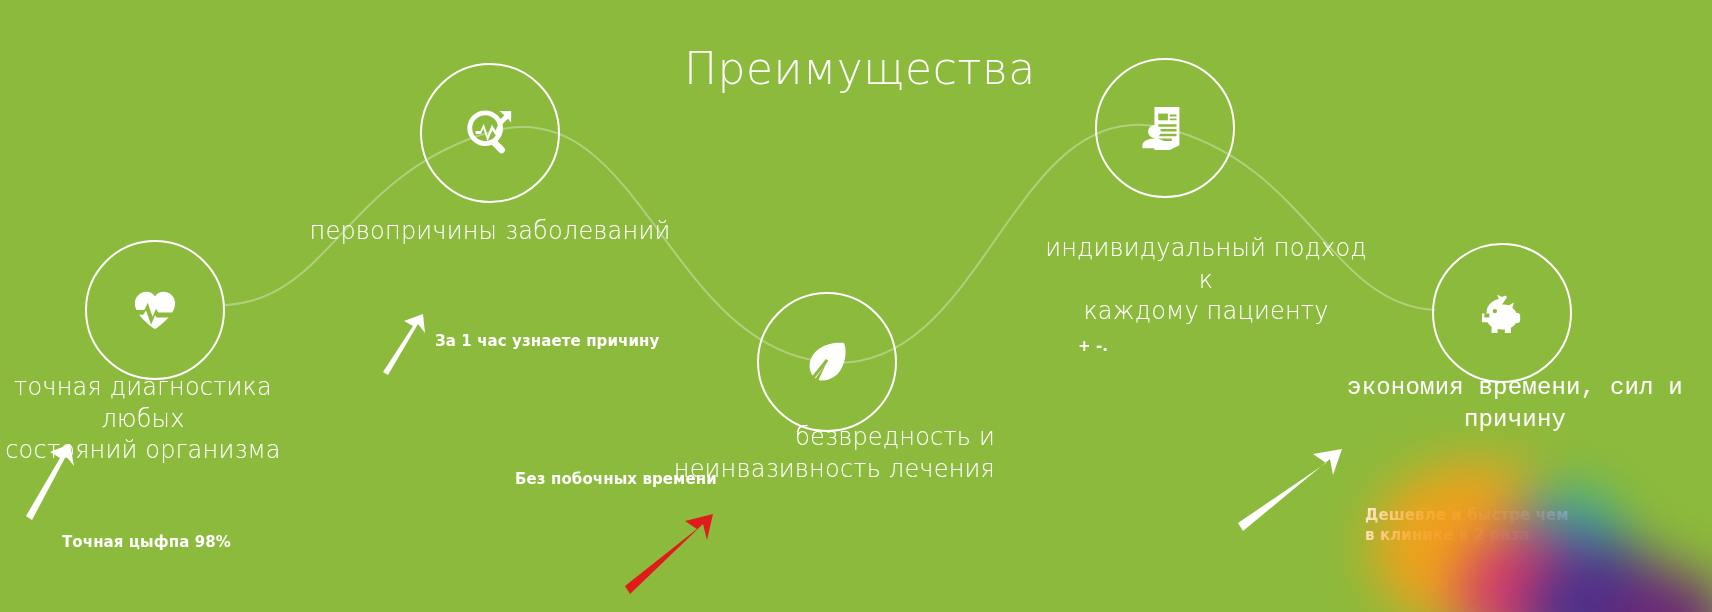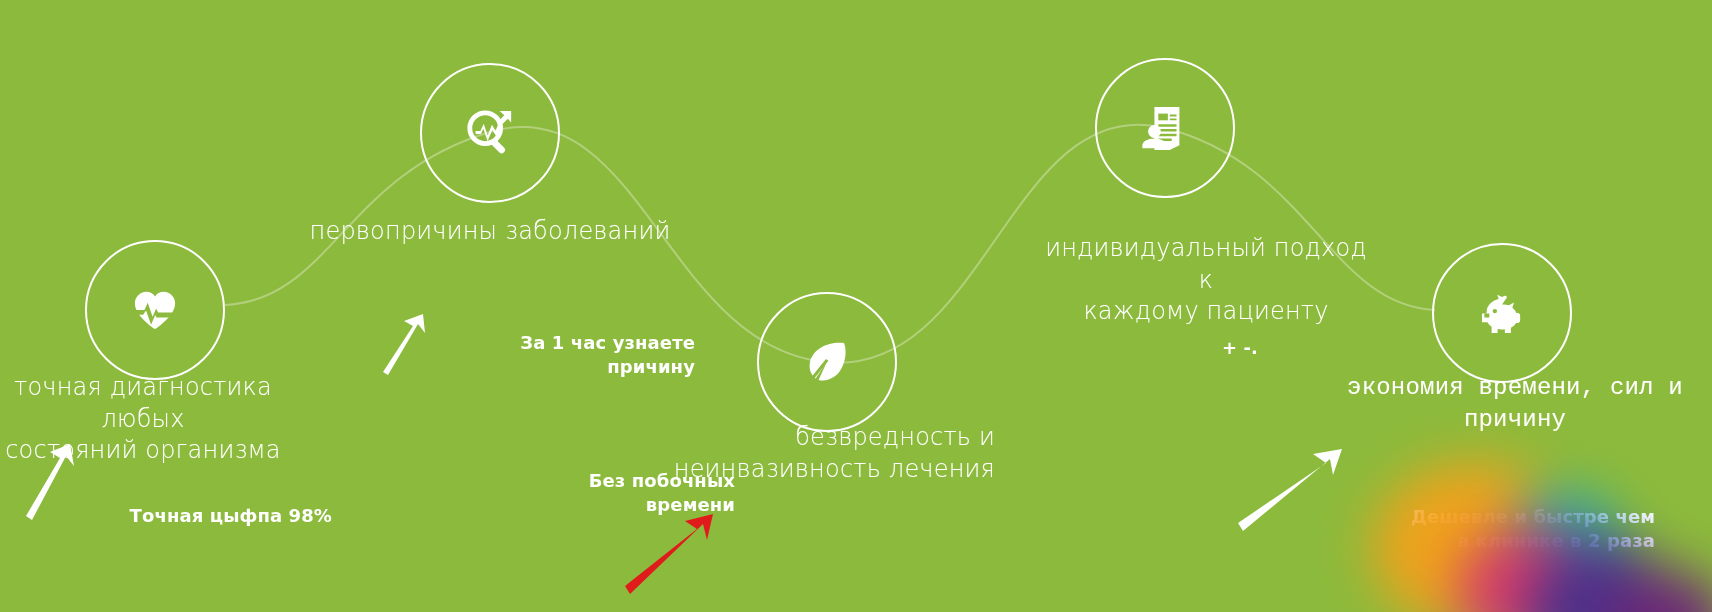--- a/index.html
+++ b/index.html
@@ -26,22 +26,22 @@
   svg.curve { position:absolute; left:0; top:0; width:1712px; height:612px; pointer-events:none; }
 
   .node { position:absolute; border:2px solid #ffffff; border-radius:50%;
           box-sizing:border-box; display:flex; align-items:center; justify-content:center; }
   .node svg { display:block; }
 
   .label { position:absolute; color:#ffffff; text-align:center;
            font-size:24px; line-height:1.32; font-weight:300;
            letter-spacing:.2px; text-shadow:0 0 1px rgba(255,255,255,.25); }
 
-  .note { position:absolute; color:#ffffff; font-size:18px; font-weight:700;
-          line-height:1.35; letter-spacing:.1px;text-align:right; }
+  .note { position:absolute; color:#ffffff; font-size:15px; font-weight:700;
+          line-height:1.35; letter-spacing:.1px; }
 
   .ttl { position:absolute; color:#ffffff; font-size:44px; font-weight:300;
          letter-spacing:.5px; white-space:nowrap; }
 
   .arrow { position:absolute; pointer-events:none; }
 </style>
 </head>
 <body>
 
 <div id="stage">
@@ -63,21 +63,21 @@
       </svg>
     </span>
   </div>
   <div class="label" style="left:-22px; top:372px; width:330px;">
     <div>точная диагностика любых</div>
     <div>состояний организма</div>
   </div>
   <svg class="arrow" style="left:22px; top:438px;" width="70" height="85" viewBox="0 0 70 85">
     <path fill="#ffffff" d="M10 82 L44 18 L52 28 L48 6 L28 14 L38 20 L4 78 Z"></path>
   </svg>
-  <div class="note" style="left:62px; top:504px; width:270px;">
+  <div class="note" style="left:62px; top:532px; width:270px;">
     <div>Точная цыфпа 98%</div>
   </div>
 
   <div class="node" style="left:420px; top:63px; width:140px; height:140px;">
     <span>
       <svg width="50" height="50" viewBox="0 0 52 52">
         <circle cx="21" cy="21" r="16" fill="none" stroke="#ffffff" stroke-width="5"></circle>
         <rect x="31" y="31.5" width="17" height="7" rx="3.5" fill="#ffffff" transform="rotate(45 31 31.5)"></rect>
         <path fill="#ffffff" d="M11 24 l5 0 3.5-7.5 4 12 4.5-11 3.8 6.2 4.2-10.4 3 1.3-6.2 15.4-4.4-7.2-4.9 11.9-4.4-13.2-2.6 5.5H11z"></path>
         <path fill="#ffffff" d="M36 3 l12 0 0 12 -3.5 -3.8 -7 7 -3.6-3.6 7-7z"></path>
@@ -147,20 +147,21 @@
     <div>причину</div>
   </div>
   <svg class="arrow" style="left:1238px; top:445px;" width="115" height="90" viewBox="0 0 115 90">
     <path fill="#ffffff" d="M5 86 L92 14 L95 30 L104 4 L75 9 L88 18 L0 78 Z"></path>
   </svg>
   <div class="note" style="left:1365px; top:505px; width:290px;">
     <div>Дешевле и быстре чем</div>
     <div>в клинике в 2 раза</div>
   </div>
 
+  <div class="ttl" style="left:684px; top:43px;">Преимущества</div>
 
   <div class="blob-wrap">
     <div class="blob b1"></div>
     <div class="blob b3"></div>
     <div class="blob b2"></div>
     <div class="blob b4"></div>
     <div class="blob b5"></div>
   </div>
 
 </div>

